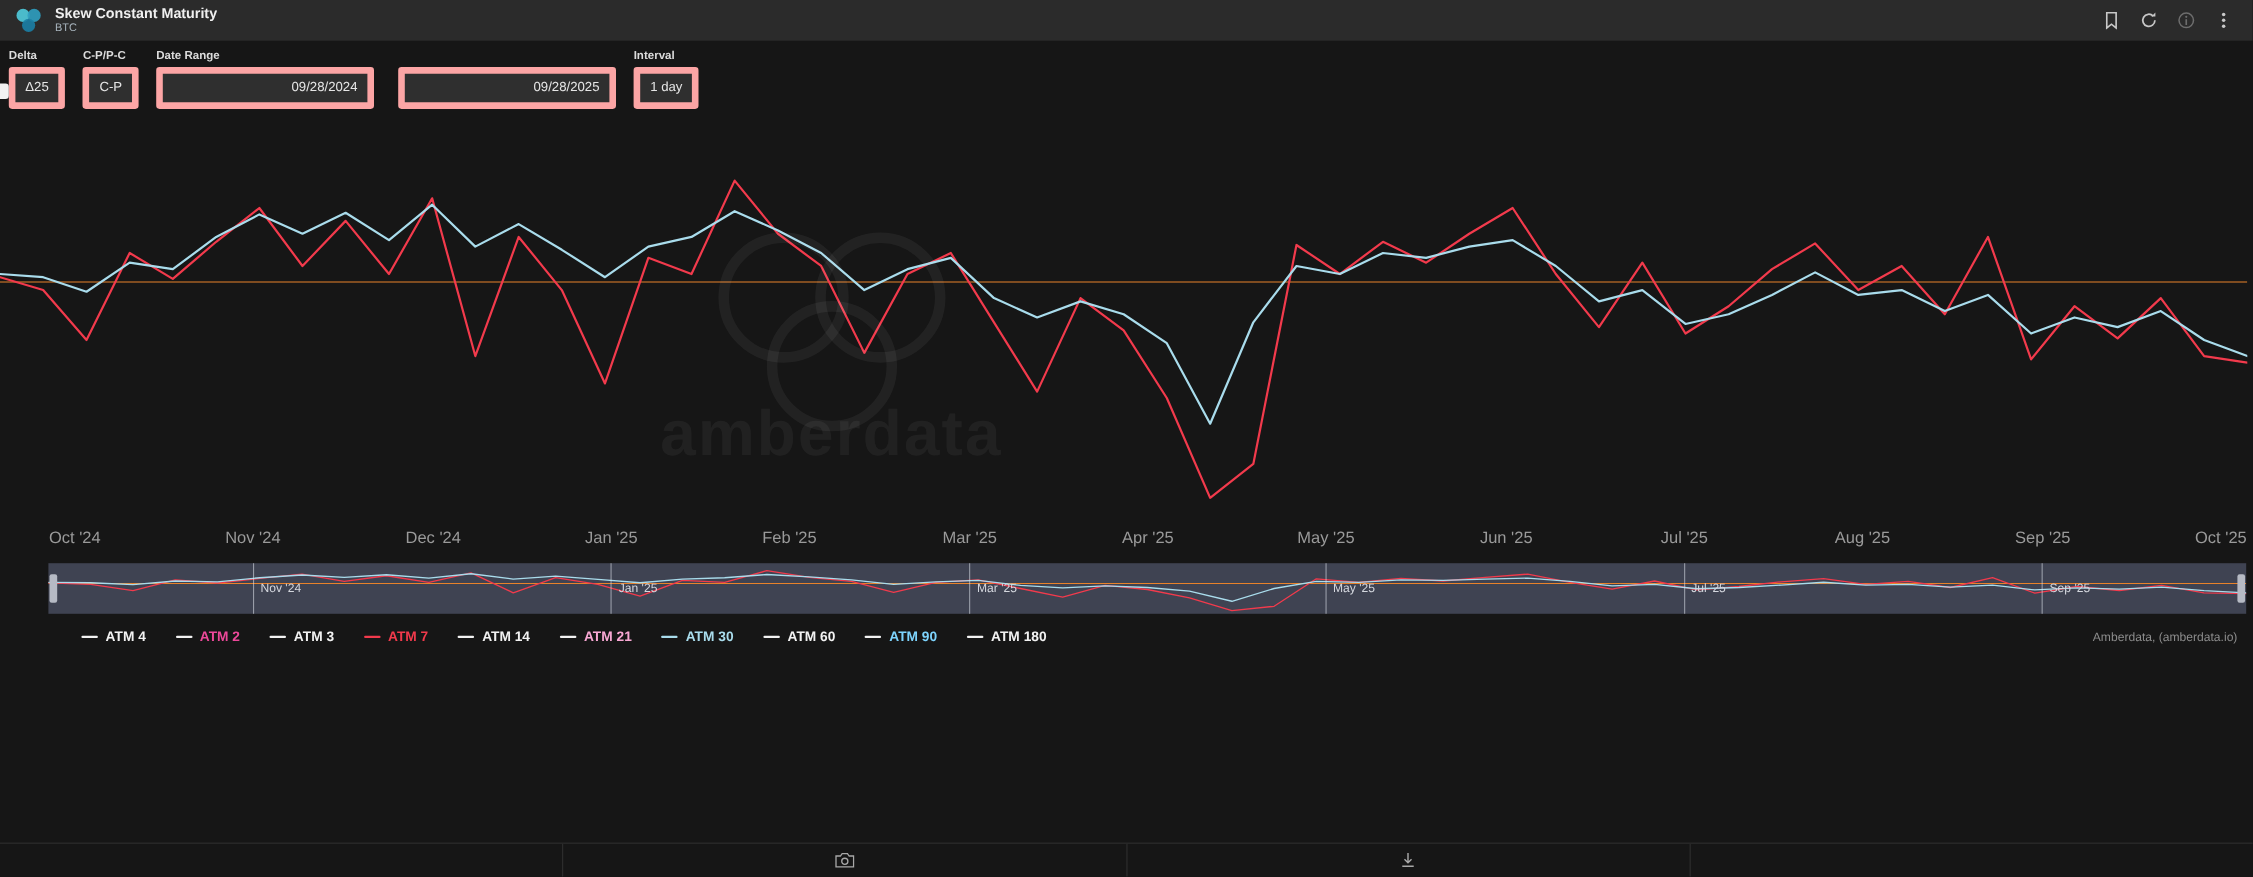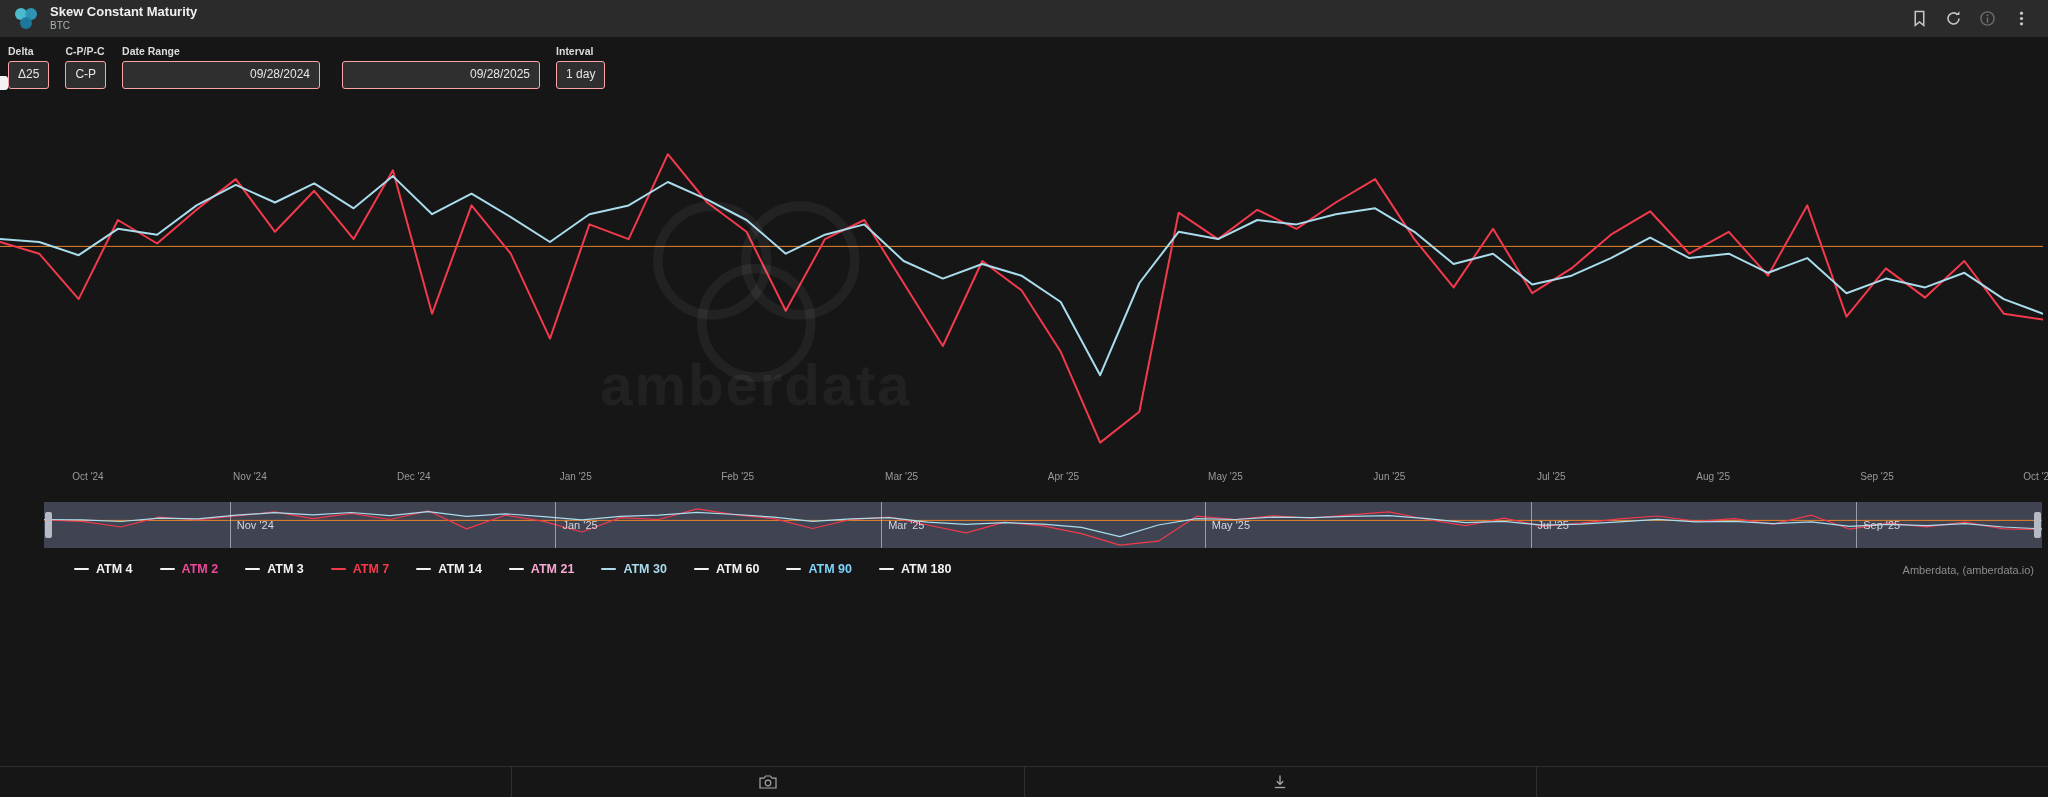--- a/index.html
+++ b/index.html
@@ -19,36 +19,36 @@
   .subtitle { font-size:10px; color:#a8b4bd; line-height:1.2; }
   .header-actions { margin-left:auto; display:flex; align-items:center; gap:17px; padding-right:6px; }
   .icon-btn { width:17px; height:17px; color:#c8c8c8; cursor:pointer; display:flex; align-items:center; justify-content:center; }
   .icon-btn.dim { color:#6d6d6d; }
   .icon-btn svg { width:100%; height:100%; }
   
   .controls { display:flex; align-items:flex-end; gap:16px; padding:8px 10px 11px 8px; flex:0 0 auto; }
   .group { display:flex; flex-direction:column; gap:4px; }
   .group-label { font-size:10.5px; font-weight:700; color:#dcdcdc; }
   .btn, .date-input {
-    background:#2f2f2f; border:1px solid #fca5a5; border-radius:3px;
+    background:#2f2f2f; border:6px solid #fca5a5; border-radius:3px;
     color:#e6e6e6; font-size:12px; padding:5px 9px; line-height:1.3;
     font-family:"Liberation Sans", sans-serif; cursor:pointer;
   }
   .date-row { display:flex; gap:22px; }
   .date-input { width:198px; text-align:right; cursor:text; }
   
   .side-tab { position:absolute; left:0; top:76px; width:8px; height:14px; background:#f2f2f2; border-radius:0 3px 3px 0; cursor:pointer; z-index:5; }
   
   .chart-row { display:flex; height:366px; flex:0 0 auto; position:relative; }
   .y-axis { width:44px; position:relative; flex:0 0 auto; }
   .y-tick { position:absolute; right:9px; transform:translateY(-50%); font-size:11px; color:#9a9a9a; }
   .plot { flex:1; position:relative; margin-right:5px; cursor:crosshair; }
   .plot svg.main { position:absolute; inset:0; width:100%; height:100%; }
   .x-axis { height:24px; position:relative; margin:0 5px 0 44px; flex:0 0 auto; }
-  .x-label { position:absolute; top:5px; transform:translateX(-50%); font-size:10px; color:#9a9a9a; white-space:nowrap;margin-left:20px; }
+  .x-label { position:absolute; top:5px; transform:translateX(-50%); font-size:15px; color:#9a9a9a; white-space:nowrap; }
   
   .watermark { position:absolute; left:37%; top:56%; transform:translate(-50%,-50%); display:flex; flex-direction:column; align-items:center; pointer-events:none; }
   .watermark-text { font-size:58px; font-weight:700; letter-spacing:2px; color:rgba(255,255,255,0.05); margin-top:-42px; }
   
   .navigator { margin:12px 6px 0 44px; height:46px; position:relative; background:#3f4352; flex:0 0 auto; cursor:ew-resize; }
   .navigator svg { position:absolute; inset:0; width:100%; height:100%; }
   .nav-divider { position:absolute; top:0; bottom:0; width:1px; background:rgba(228,231,238,0.55); }
   .nav-label { position:absolute; top:50%; transform:translateY(-50%); font-size:11px; color:#d4d7de; white-space:nowrap; }
   .nav-handle { position:absolute; top:50%; transform:translateY(-50%); width:7px; height:26px; background:#b6bac4; border-radius:2px; cursor:ew-resize; }
   

